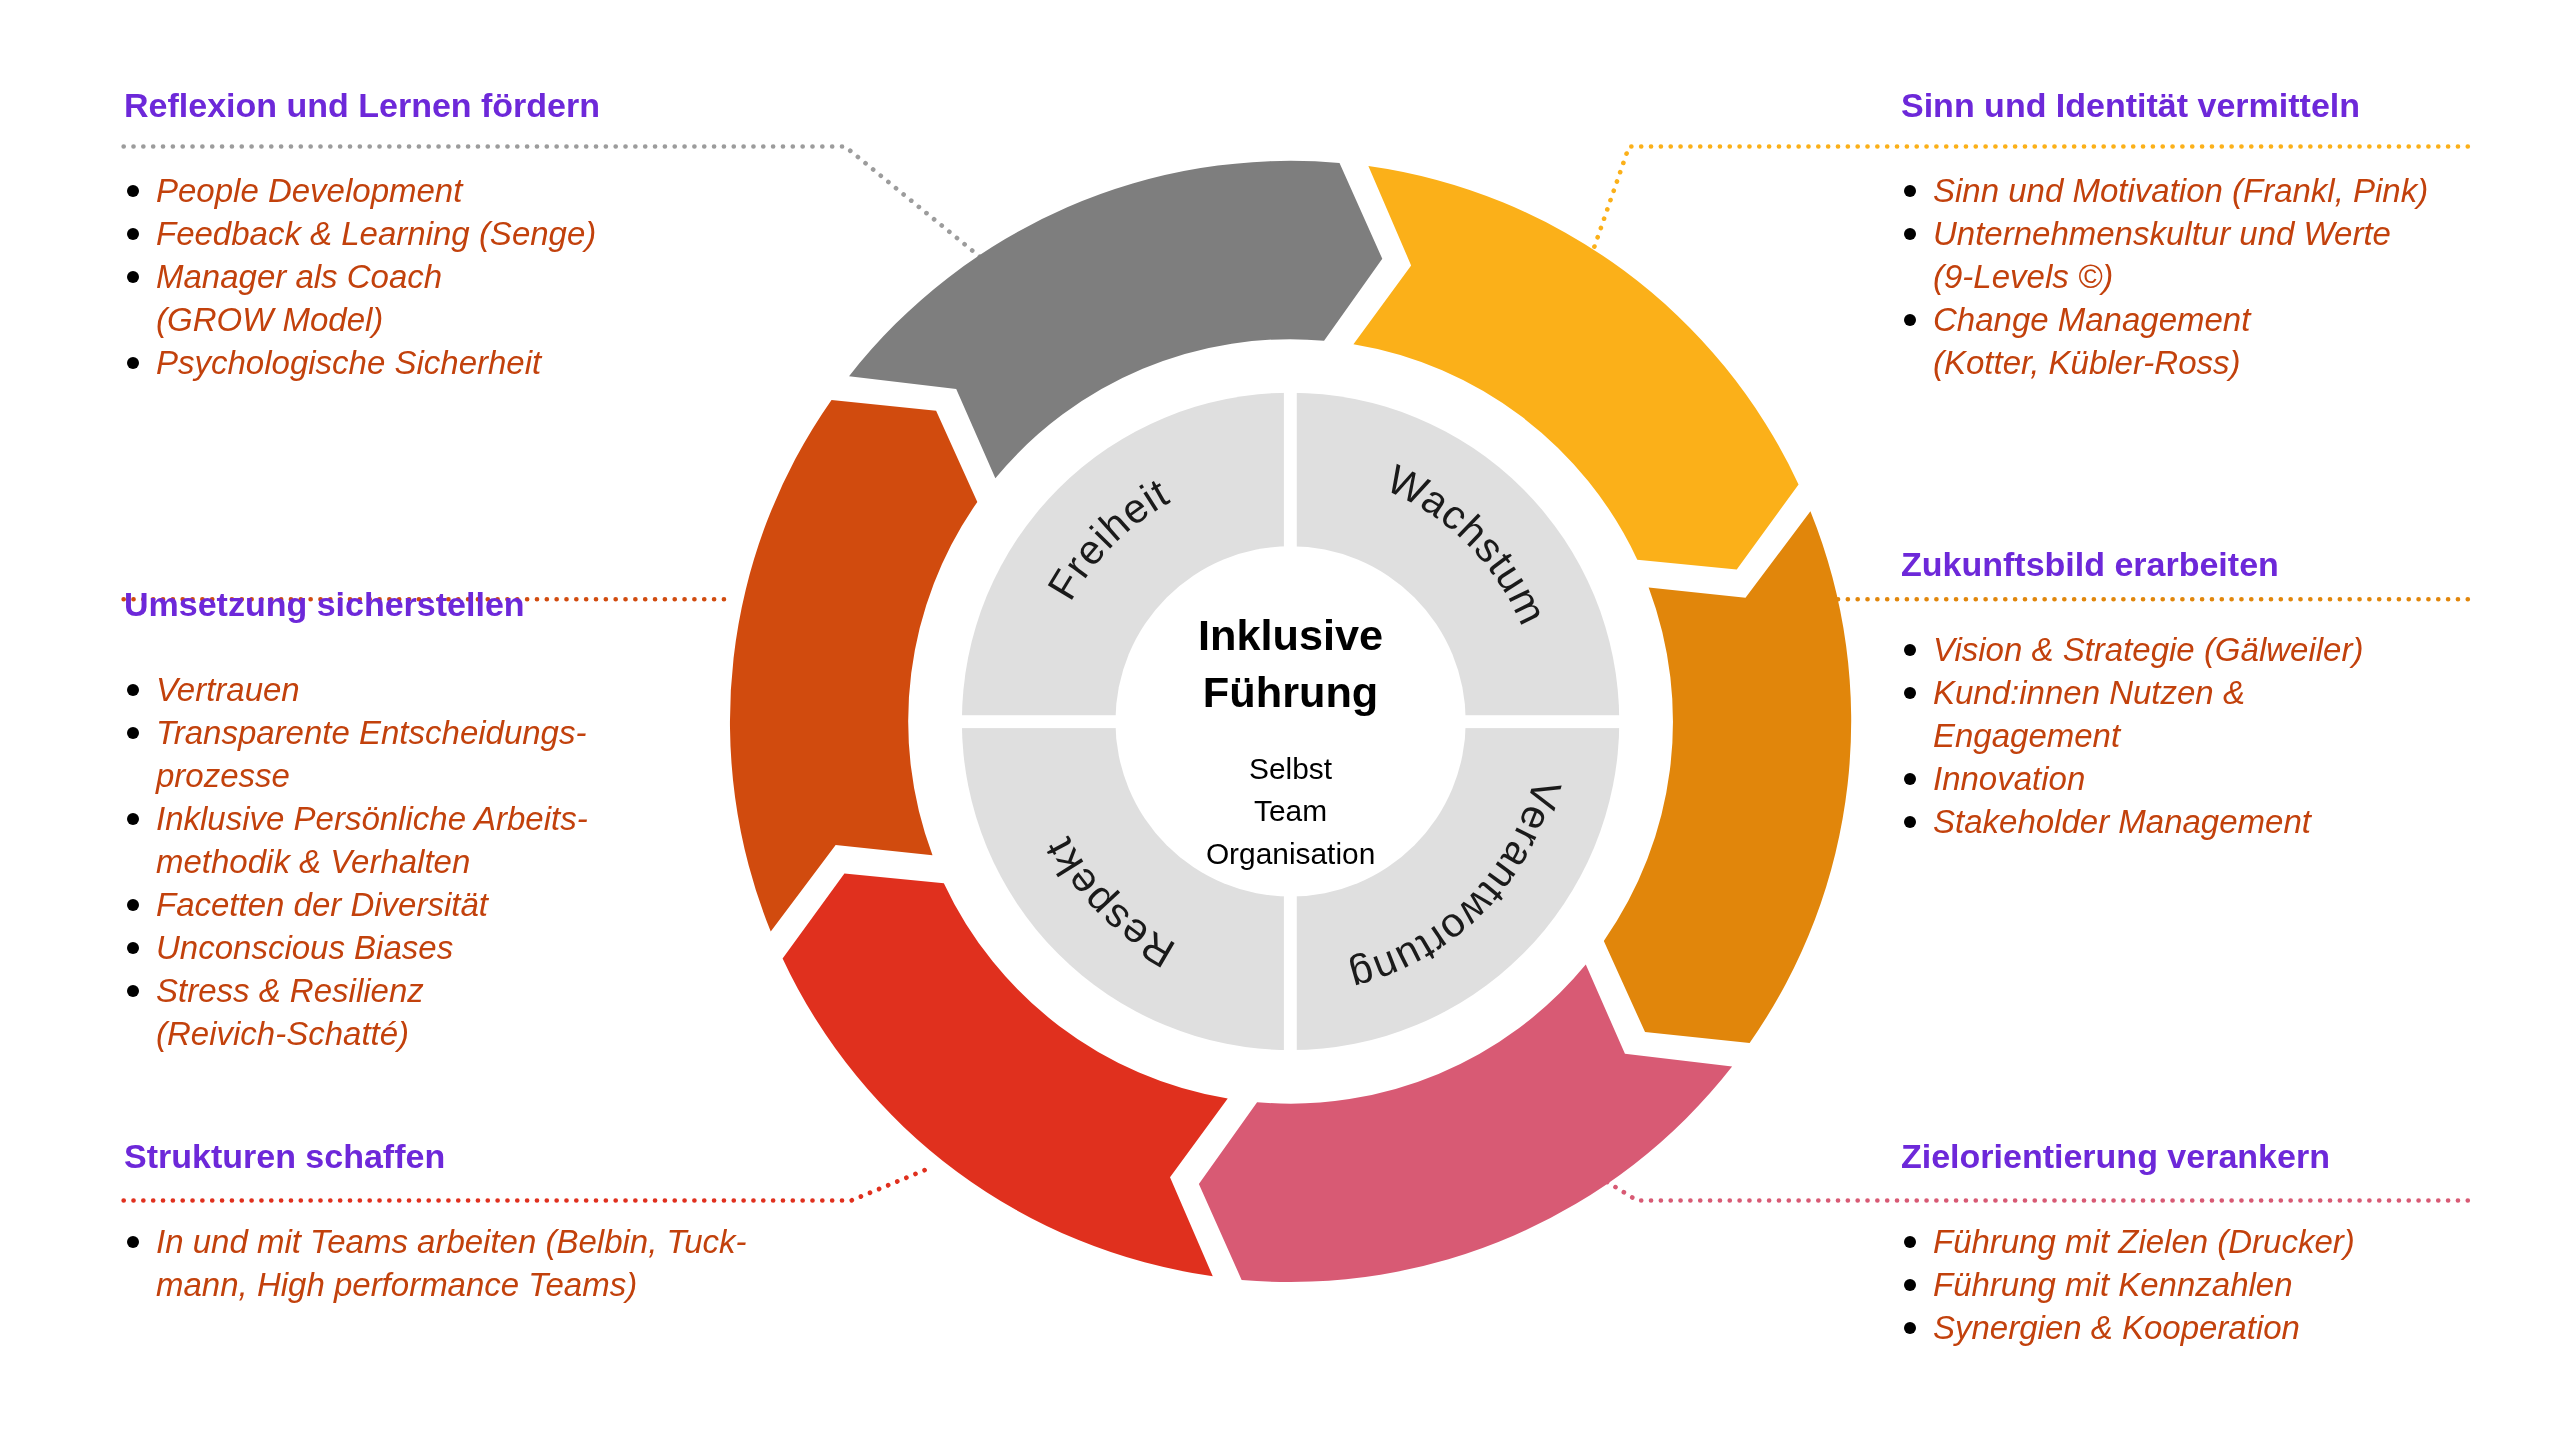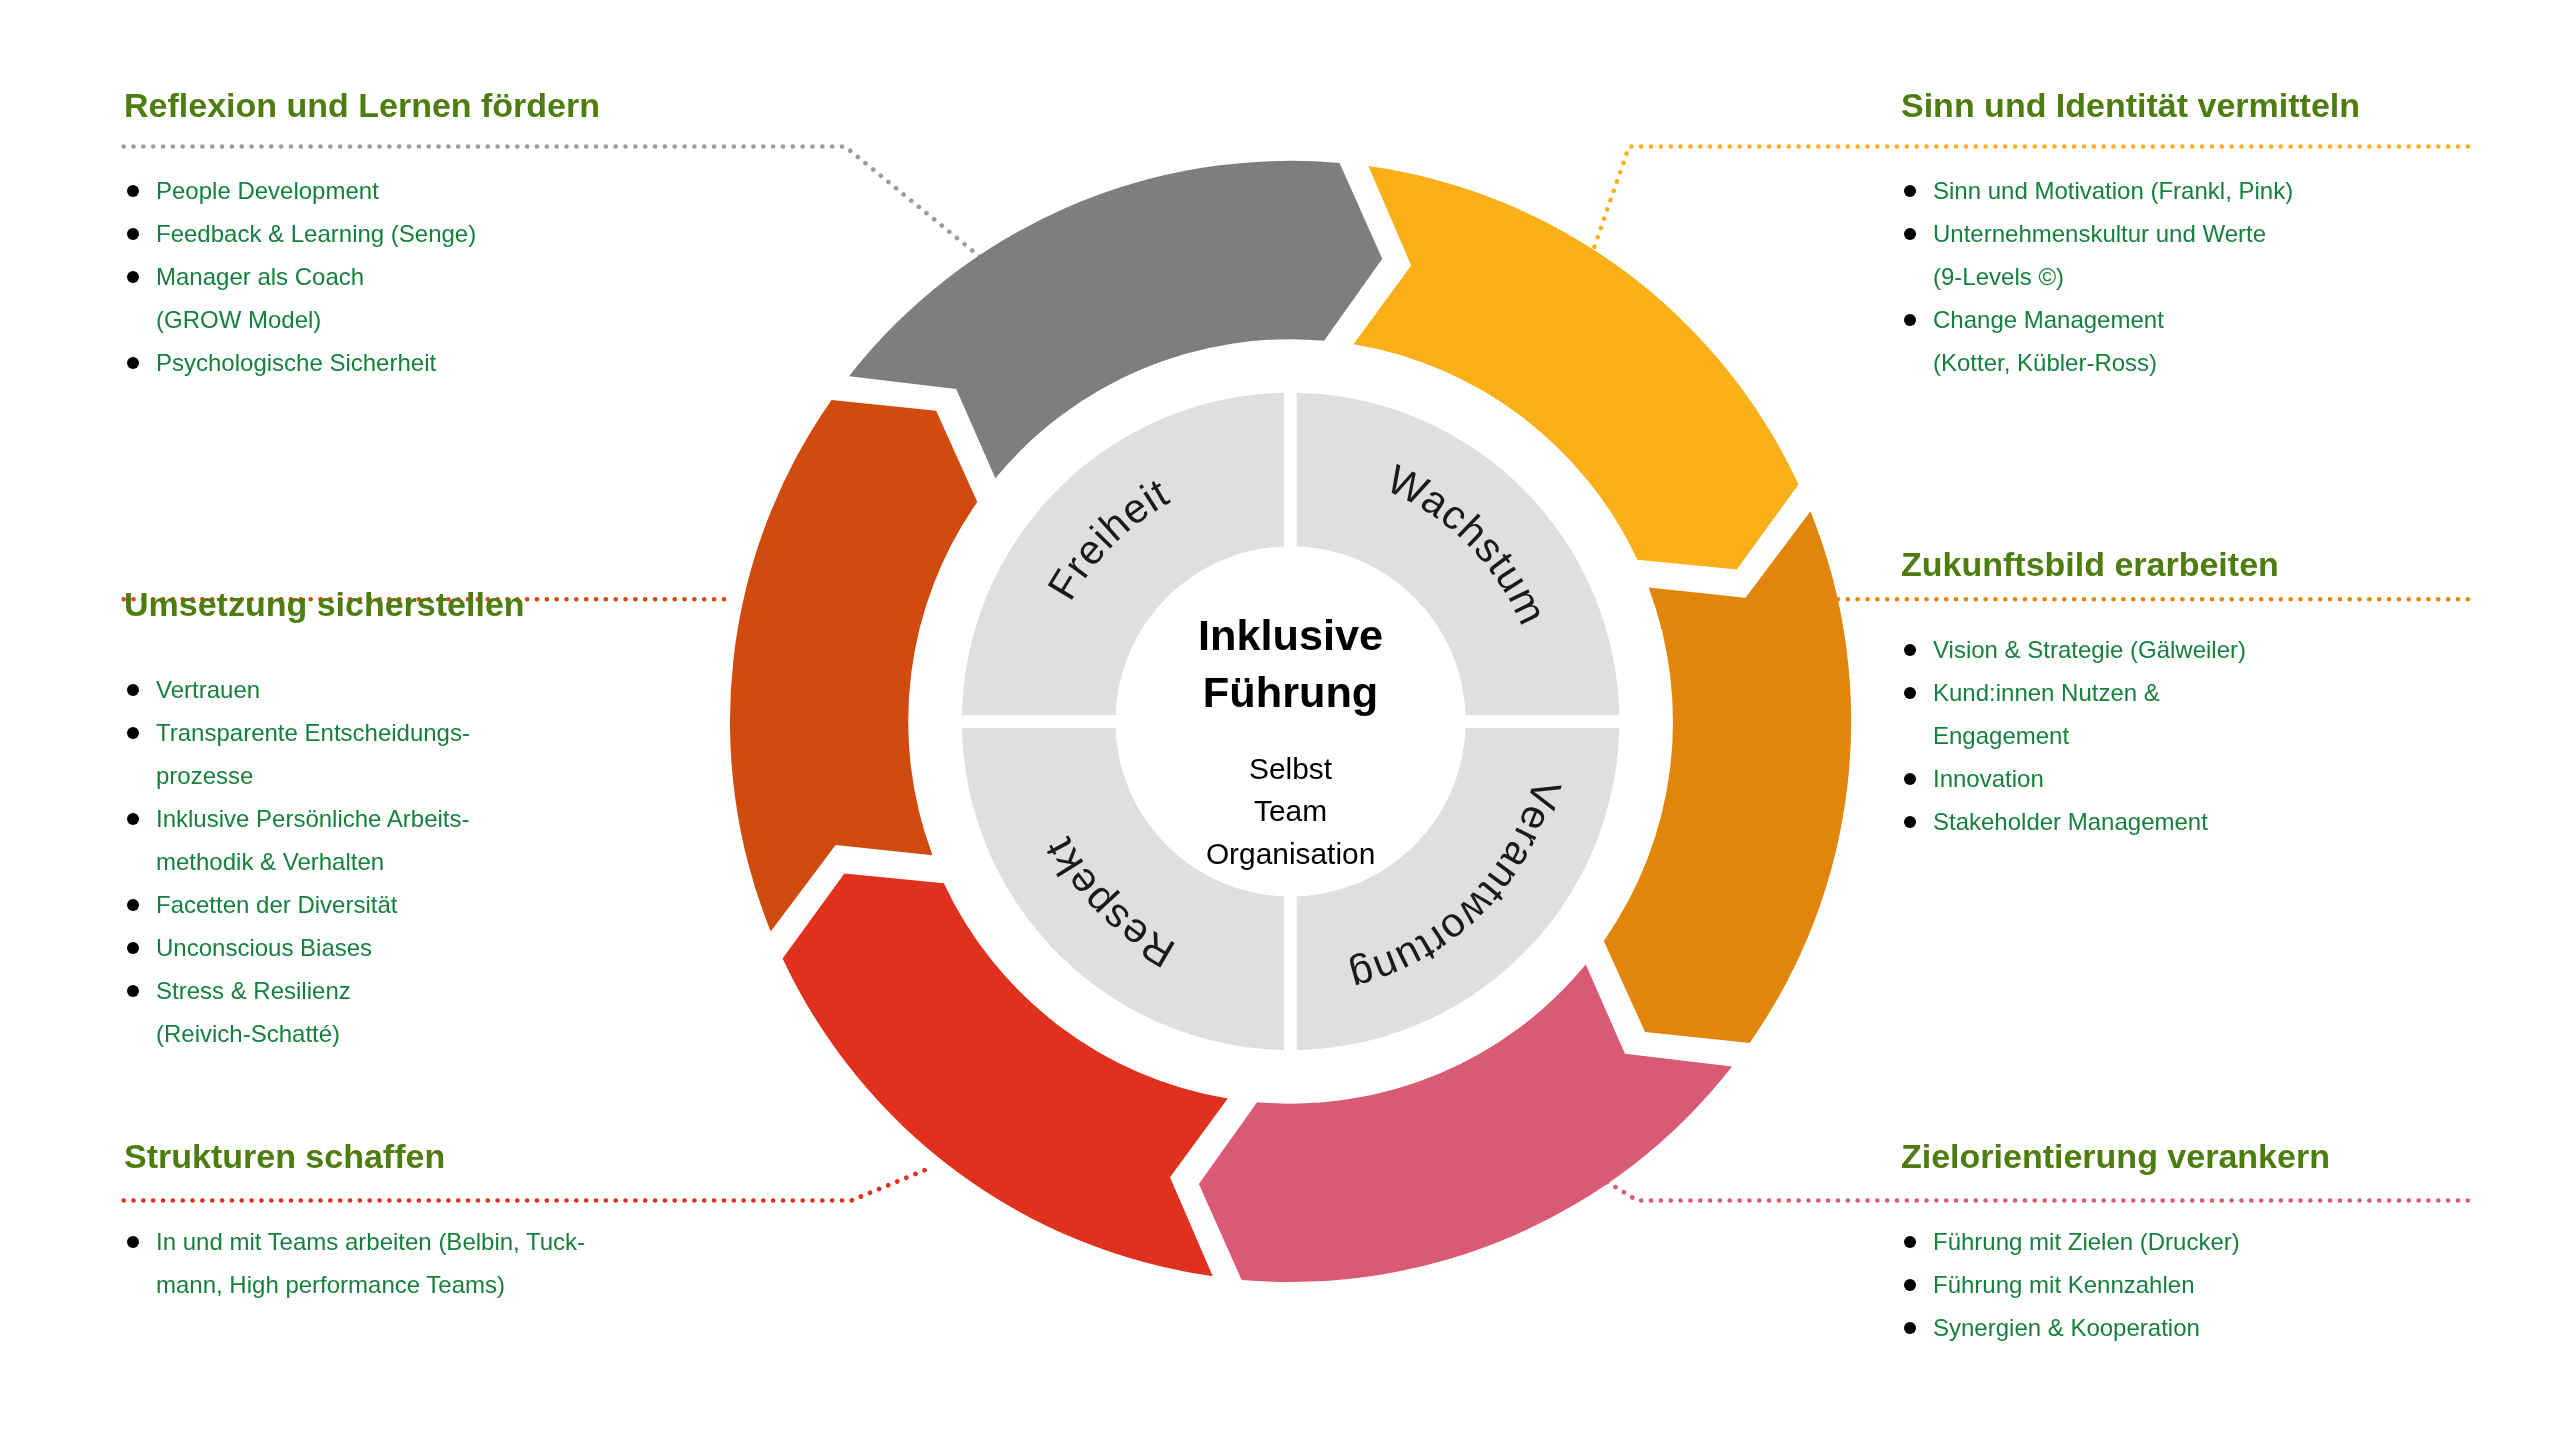--- a/index.html
+++ b/index.html
@@ -4,25 +4,25 @@
 <style>
   html,body{margin:0;padding:0;}
   body{
     width:2576px;height:1449px;background:#ffffff;
     font-family:"Liberation Sans", sans-serif;color:#000;
   }
   .stage{position:relative;width:2576px;height:1449px;overflow:hidden;background:#fff;}
   .stage > svg{position:absolute;left:0;top:0;width:2576px;height:1449px;}
 
   .block{position:absolute;}
-  .block h2{margin:0;font-size:34px;line-height:1.0;font-weight:bold;color:#4d7c0f;}
+  .block h2{margin:0;font-size:34px;line-height:1.0;font-weight:bold;color:#6d28d9;}
   .block ul{list-style:none;margin:47px 0 0 0;padding:0;}
   .block li{
-    position:relative;font-size:24px;line-height:43px;color:#15803d;
-    padding-left:32px;white-space:pre-line;
+    position:relative;font-size:33px;line-height:43px;color:#c2410c;
+    padding-left:32px;white-space:pre-line;font-style:italic;
   }
   .block li::before{
     content:"";position:absolute;left:3.1px;top:15.5px;width:12px;height:12px;
     border-radius:50%;background:#000;
   }
   .pos-tl{left:124px;top:88px;width:824px;}
   .pos-ml{left:124px;top:547px;width:824px;margin-top:40px;}
   .pos-bl{left:124px;top:1139px;width:902px;}
   .pos-tr{left:1901px;top:88px;width:680px;}
   .pos-mr{left:1901px;top:547px;width:680px;}

